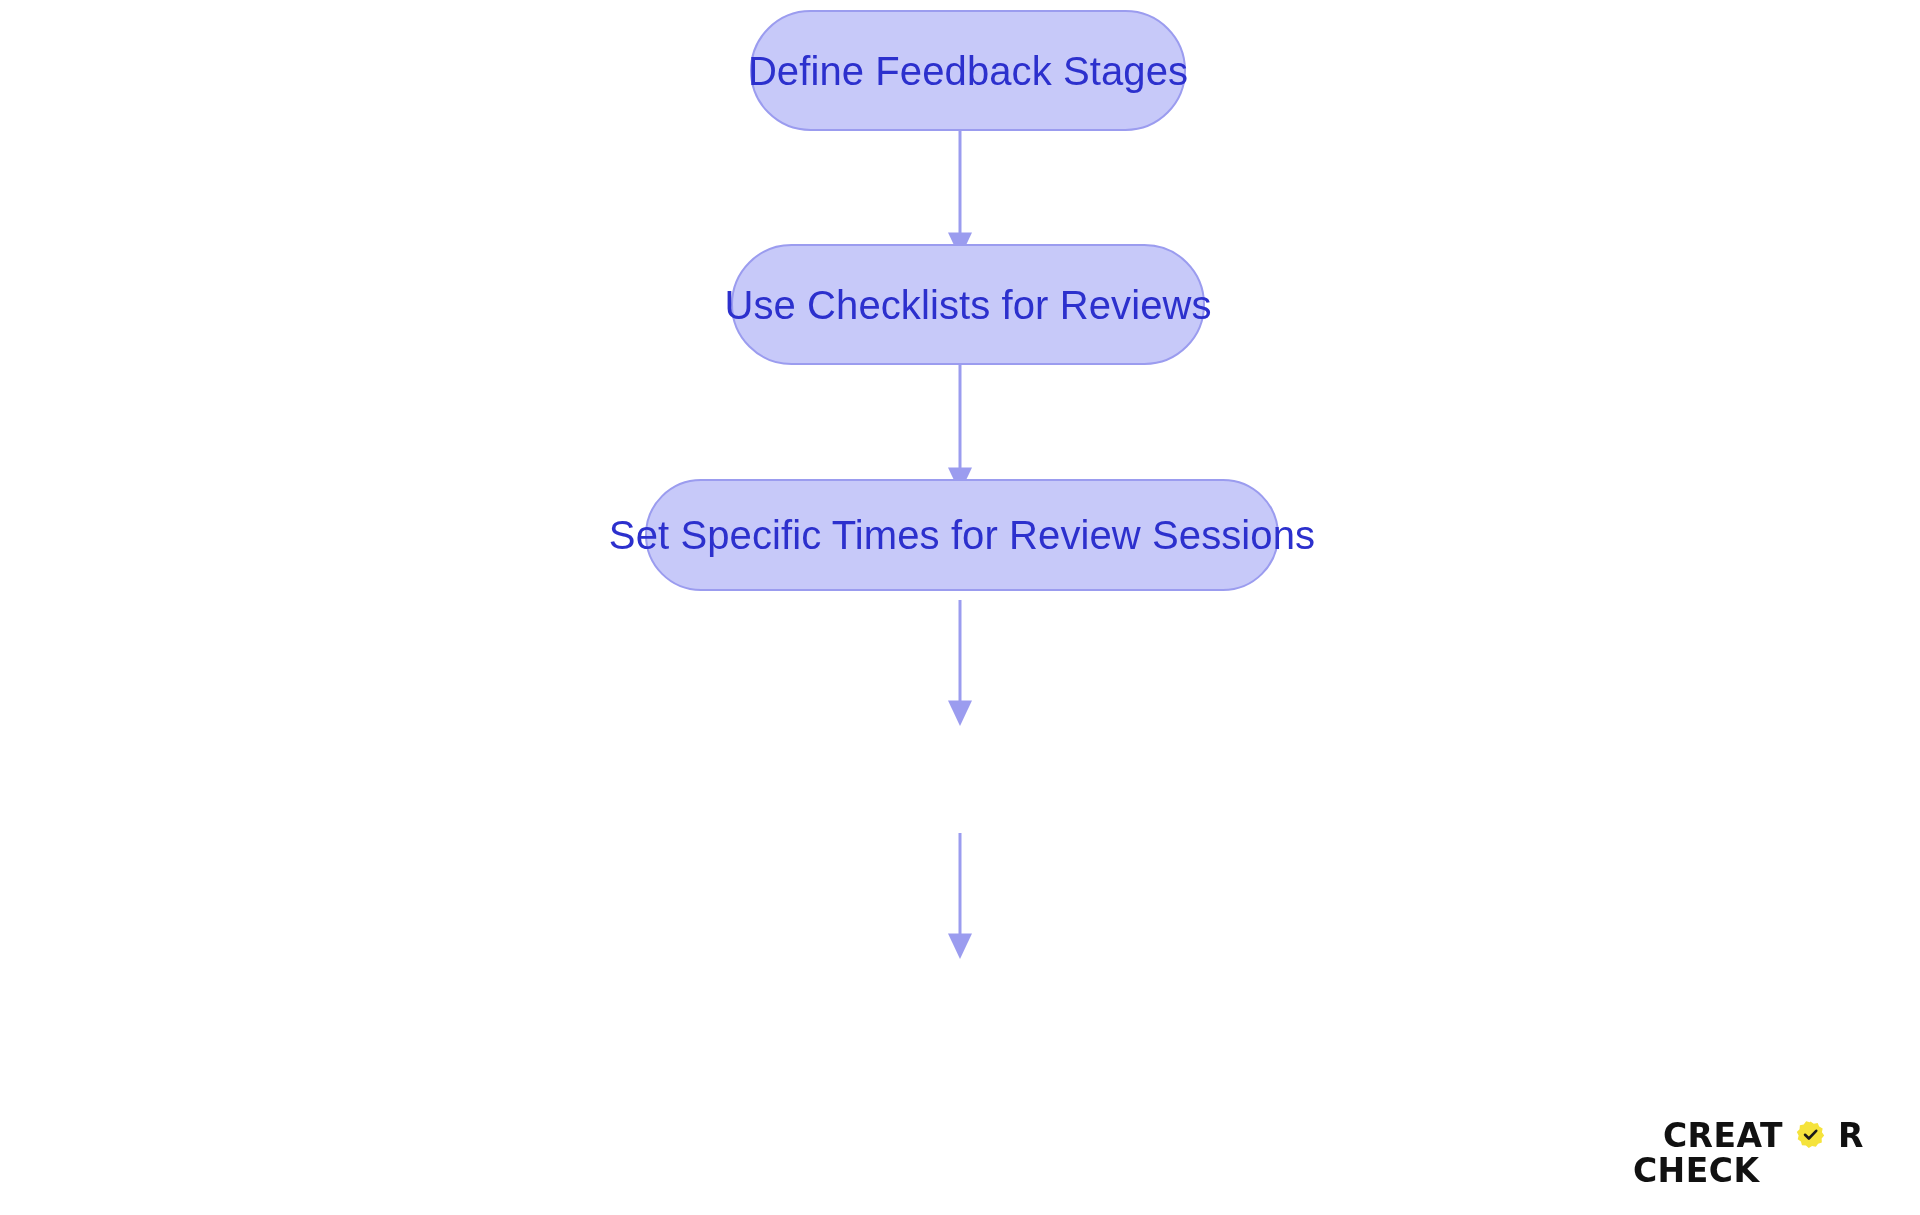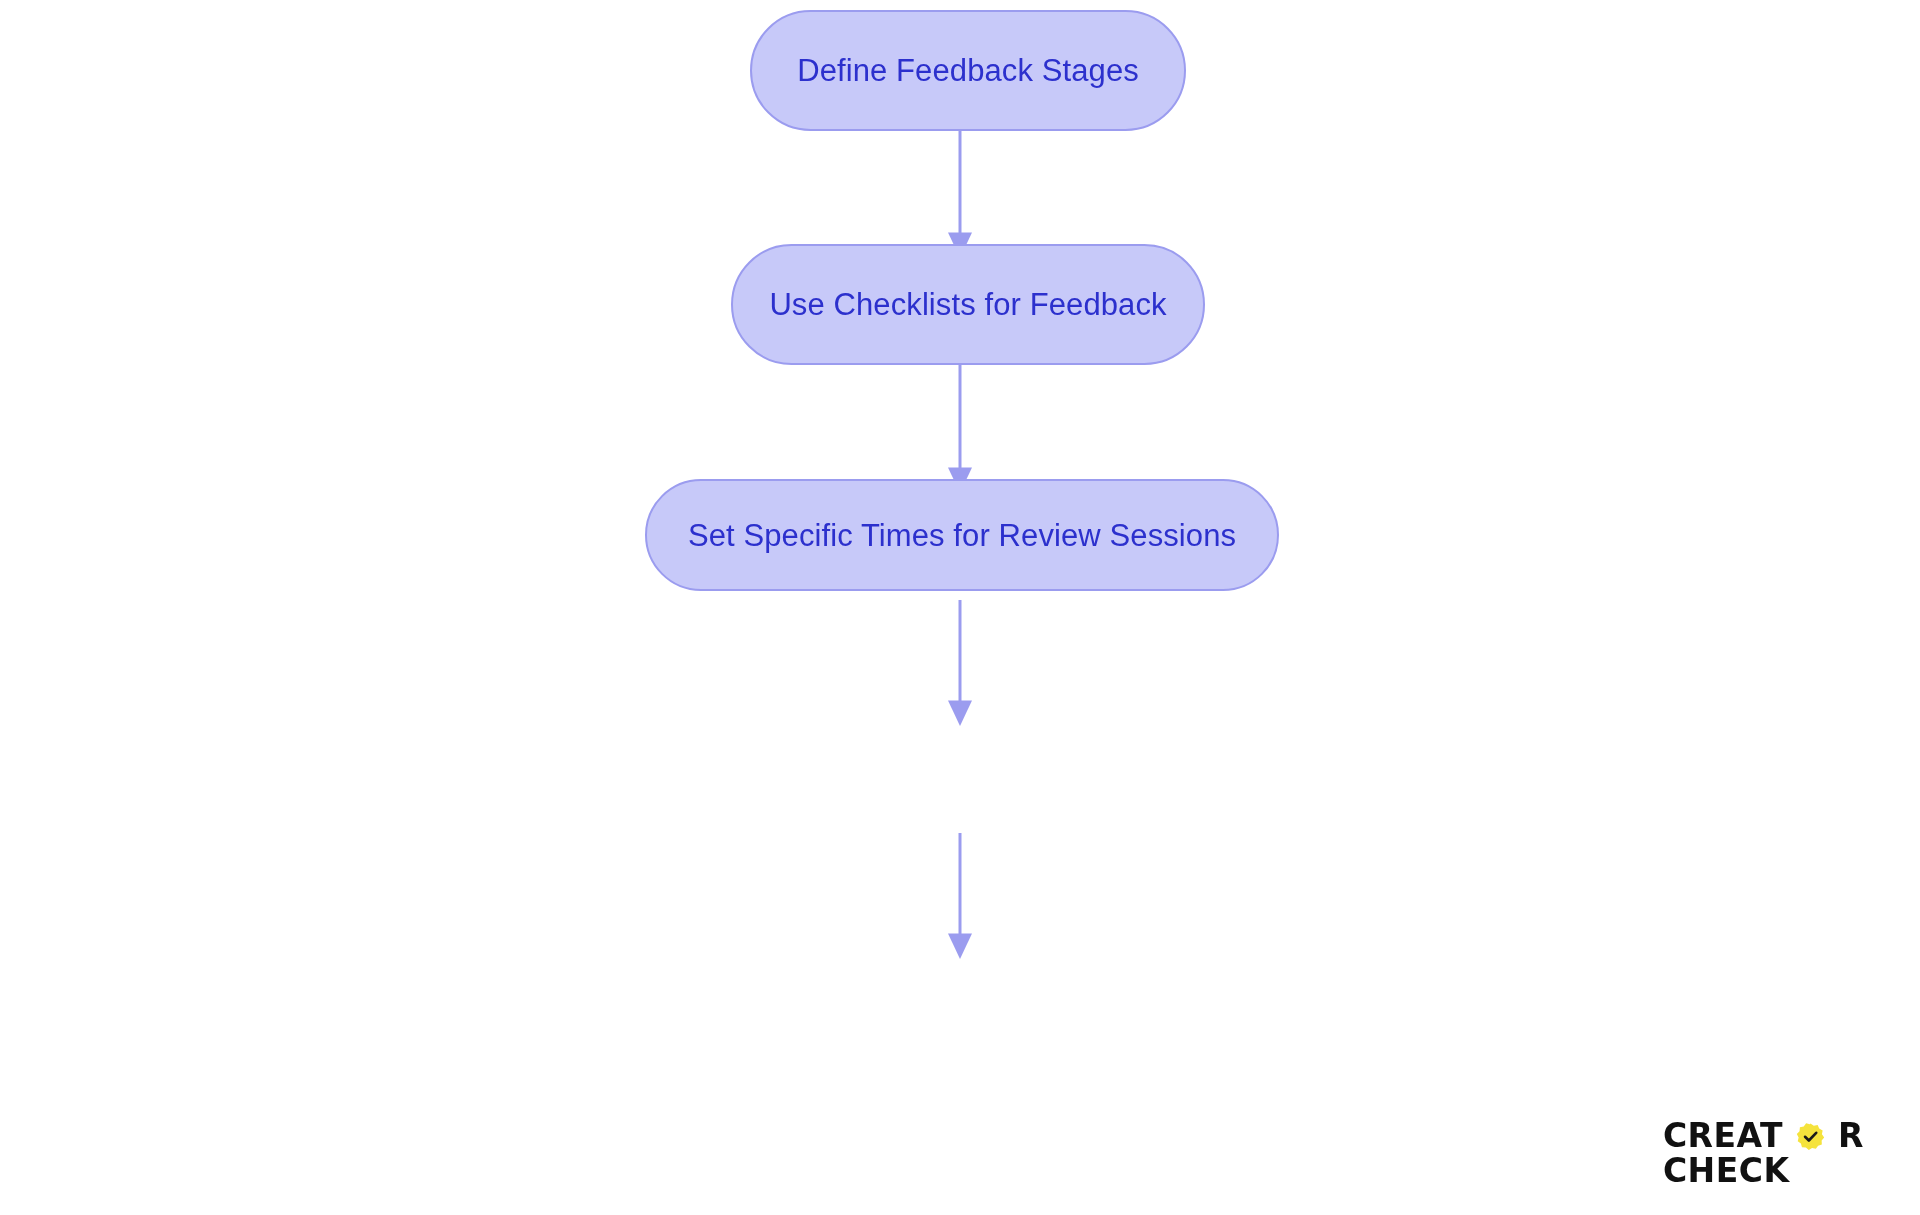--- a/index.html
+++ b/index.html
@@ -31,21 +31,21 @@
     display: flex;
     align-items: center;
     justify-content: center;
     background: #c7c9f9;
     border: 2px solid #9b9cef;
     border-radius: 999px;
     white-space: nowrap;
   }
   .node-label {
     color: #2c30cd;
-    font-size: 31px;
+    font-size: 40px;
     font-weight: 400;
     letter-spacing: 0.1px;
     line-height: 1;
     font-family: "Liberation Sans", "DejaVu Sans", sans-serif;
   }
 
   
   .node-1 { left: 750px;  top: 10px;   width: 436px; height: 121px; }
   .node-2 { left: 731px;  top: 244px;  width: 474px; height: 121px; }
   .node-3 { left: 645px;  top: 479px;  width: 634px; height: 112px; }
@@ -76,22 +76,23 @@
     font-family: "DejaVu Sans", "Liberation Sans", sans-serif;
     font-weight: bold;
     font-size: 33px;
     letter-spacing: 0.5px;
     color: #111111;
     display: block;
     white-space: nowrap;
   }
   .brand-line-1 {
     display: flex;
-    align-items: flex-end;
+    align-items: flex-start;
     gap: 12px;
+    margin-left: 30px;
   }
   .brand-seg { display: inline-block; }
   .brand-badge {
     display: inline-block;
     width: 29px;
     height: 29px;
     position: relative;
     margin: 0 1px;
     vertical-align: middle;
   }
@@ -117,21 +118,21 @@
     <line x1="960" y1="600" x2="960" y2="704" stroke="#9b9cef" stroke-width="3" marker-end="url(#arrowhead)"></line>
 
     <line x1="960" y1="833" x2="960" y2="937" stroke="#9b9cef" stroke-width="3" marker-end="url(#arrowhead)"></line>
   </svg>
 
   <div class="node node-1">
     <span class="node-label">Define Feedback Stages</span>
   </div>
 
   <div class="node node-2">
-    <span class="node-label">Use Checklists for Feedback</span>
+    <span class="node-label">Use Checklists for Reviews</span>
   </div>
 
   <div class="node node-3">
     <span class="node-label">Set Specific Times for Review Sessions</span>
   </div>
 
 
 
   <div id="brand-logo">
     <div class="brand-line brand-line-1">

